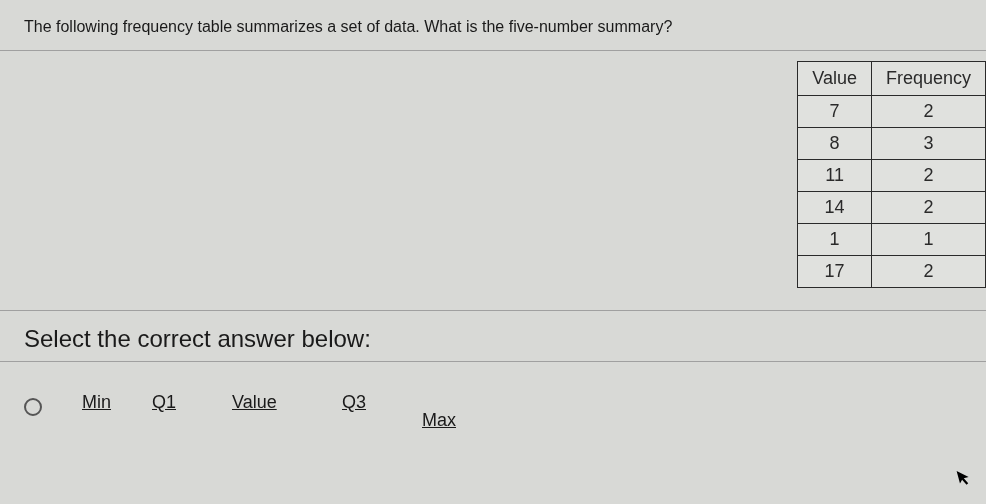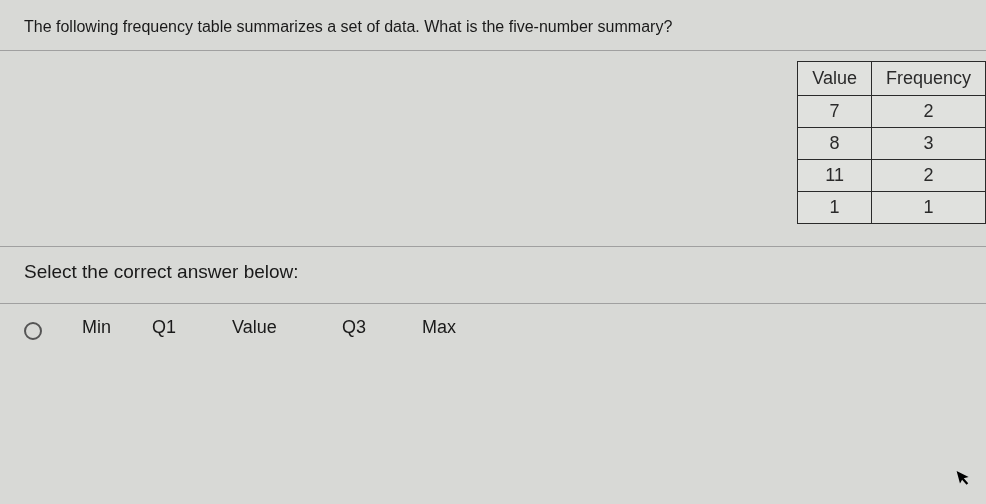--- a/index.html
+++ b/index.html
@@ -50,22 +50,22 @@
     table.freq-table th:first-child {
       width: 70px;
     }
     table.freq-table th:last-child {
       width: 110px;
     }
     table.freq-table td {
       padding: 5px 10px;
     }
     .answer-prompt {
-      font-size: 19px;
-      padding: 14px 24px 20px 24px;
+      font-size: 24px;
+      padding: 14px 24px 8px 24px;
       border-top: 1px solid #a0a0a0;
       border-bottom: 1px solid #a0a0a0;
       margin-top: 22px;
       color: #1a1a1a;
     }
     .answer-row {
       display: flex;
       align-items: center;
       padding: 12px 24px 0 24px;
       gap: 0;
@@ -79,26 +79,27 @@
       margin-right: 40px;
       margin-top: 4px;
       flex-shrink: 0;
       position: relative;
       top: 2px;
     }
     .col-label {
       font-weight: 400;
       font-size: 18px;
       color: #1a1a1a;
+      text-decoration: underline;
     }
     .col-min { width: 70px; }
     .col-q1 { width: 80px; }
     .col-median { width: 110px; }
     .col-q3 { width: 80px; }
-    .col-max { width: 70px; }
+    .col-max { width: 70px; margin-top: 36px; }
     .cursor {
       position: absolute;
       right: 14px;
       bottom: 14px;
       font-size: 16px;
       color: #000;
       transform: rotate(-15deg);
     }
   </style>
 </head>
@@ -123,22 +124,30 @@
       </tr>
       <tr>
         <td>8</td>
         <td>3</td>
       </tr>
       <tr>
         <td>11</td>
         <td>2</td>
       </tr>
       <tr>
+        <td>14</td>
+        <td>2</td>
+      </tr>
+      <tr>
         <td>1</td>
         <td>1</td>
+      </tr>
+      <tr>
+        <td>17</td>
+        <td>2</td>
       </tr>
     </tbody>
   </table>
 </div>
 
 <div class="answer-prompt">Select the correct answer below:</div>
 
 <div class="answer-row">
   <div class="radio-outer"></div>
   <div class="col-label col-min">Min</div>

